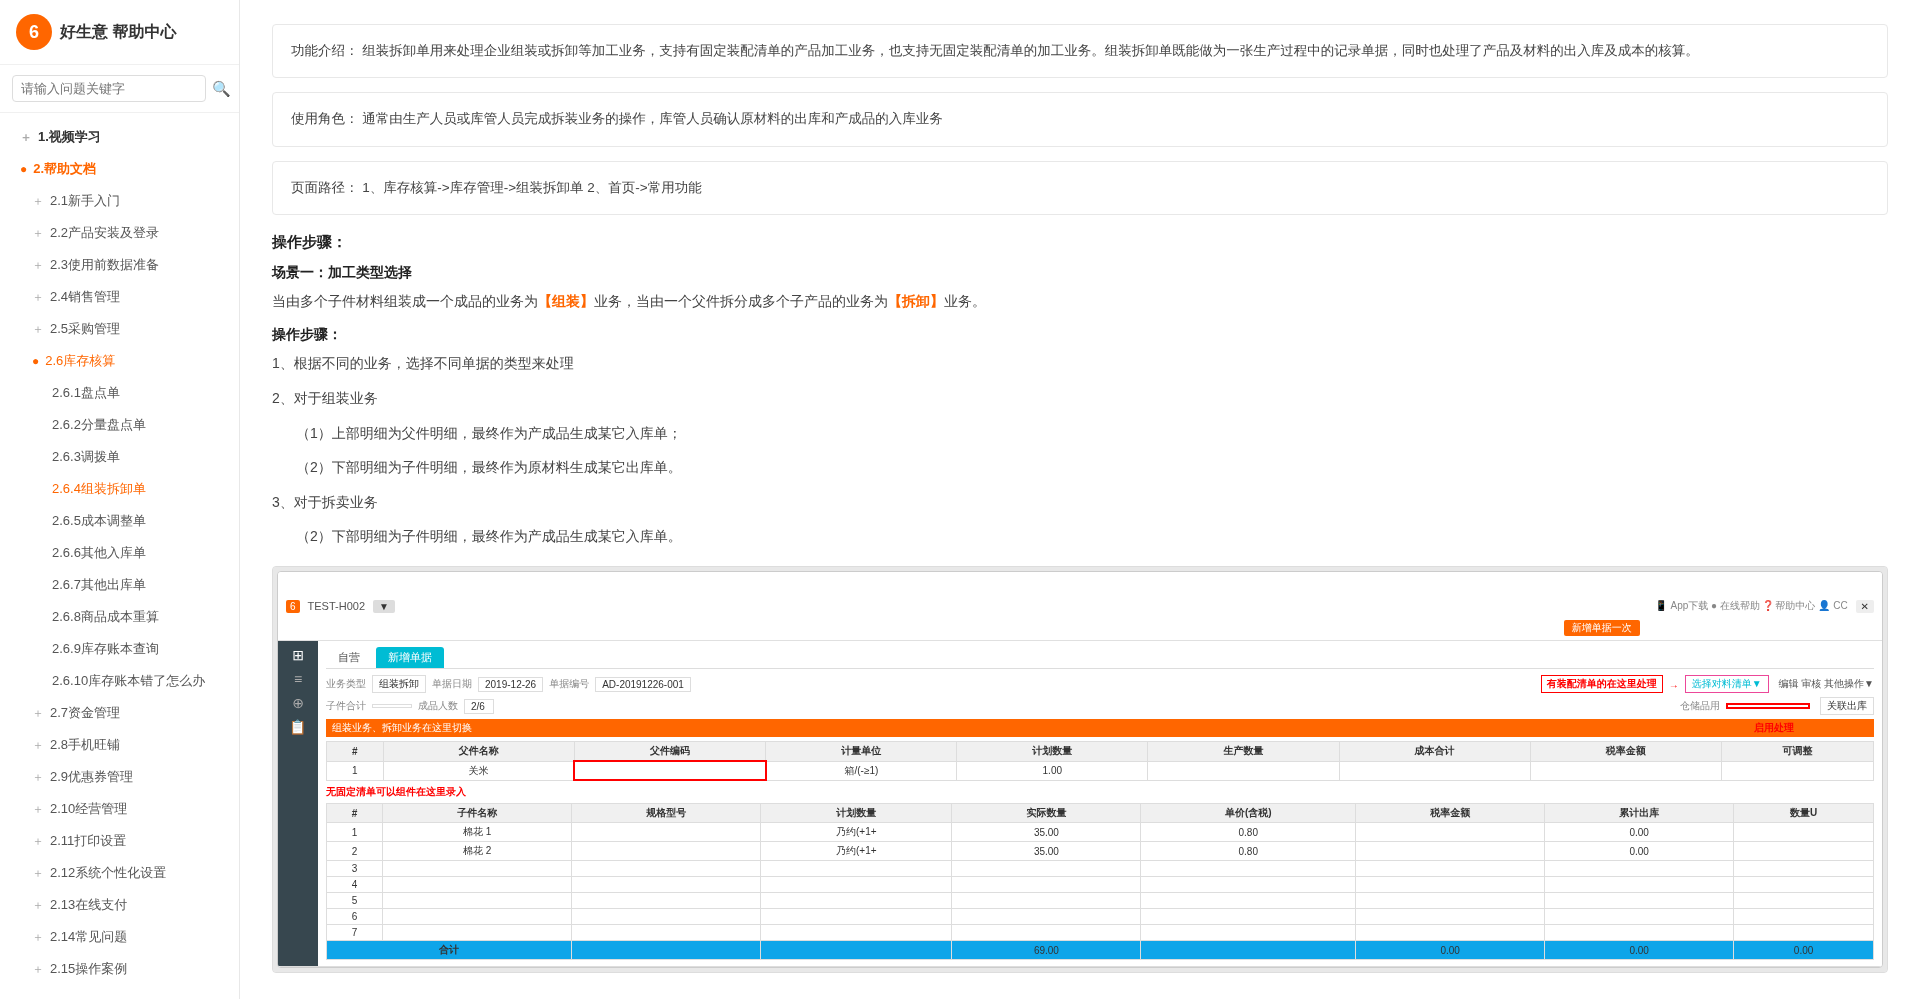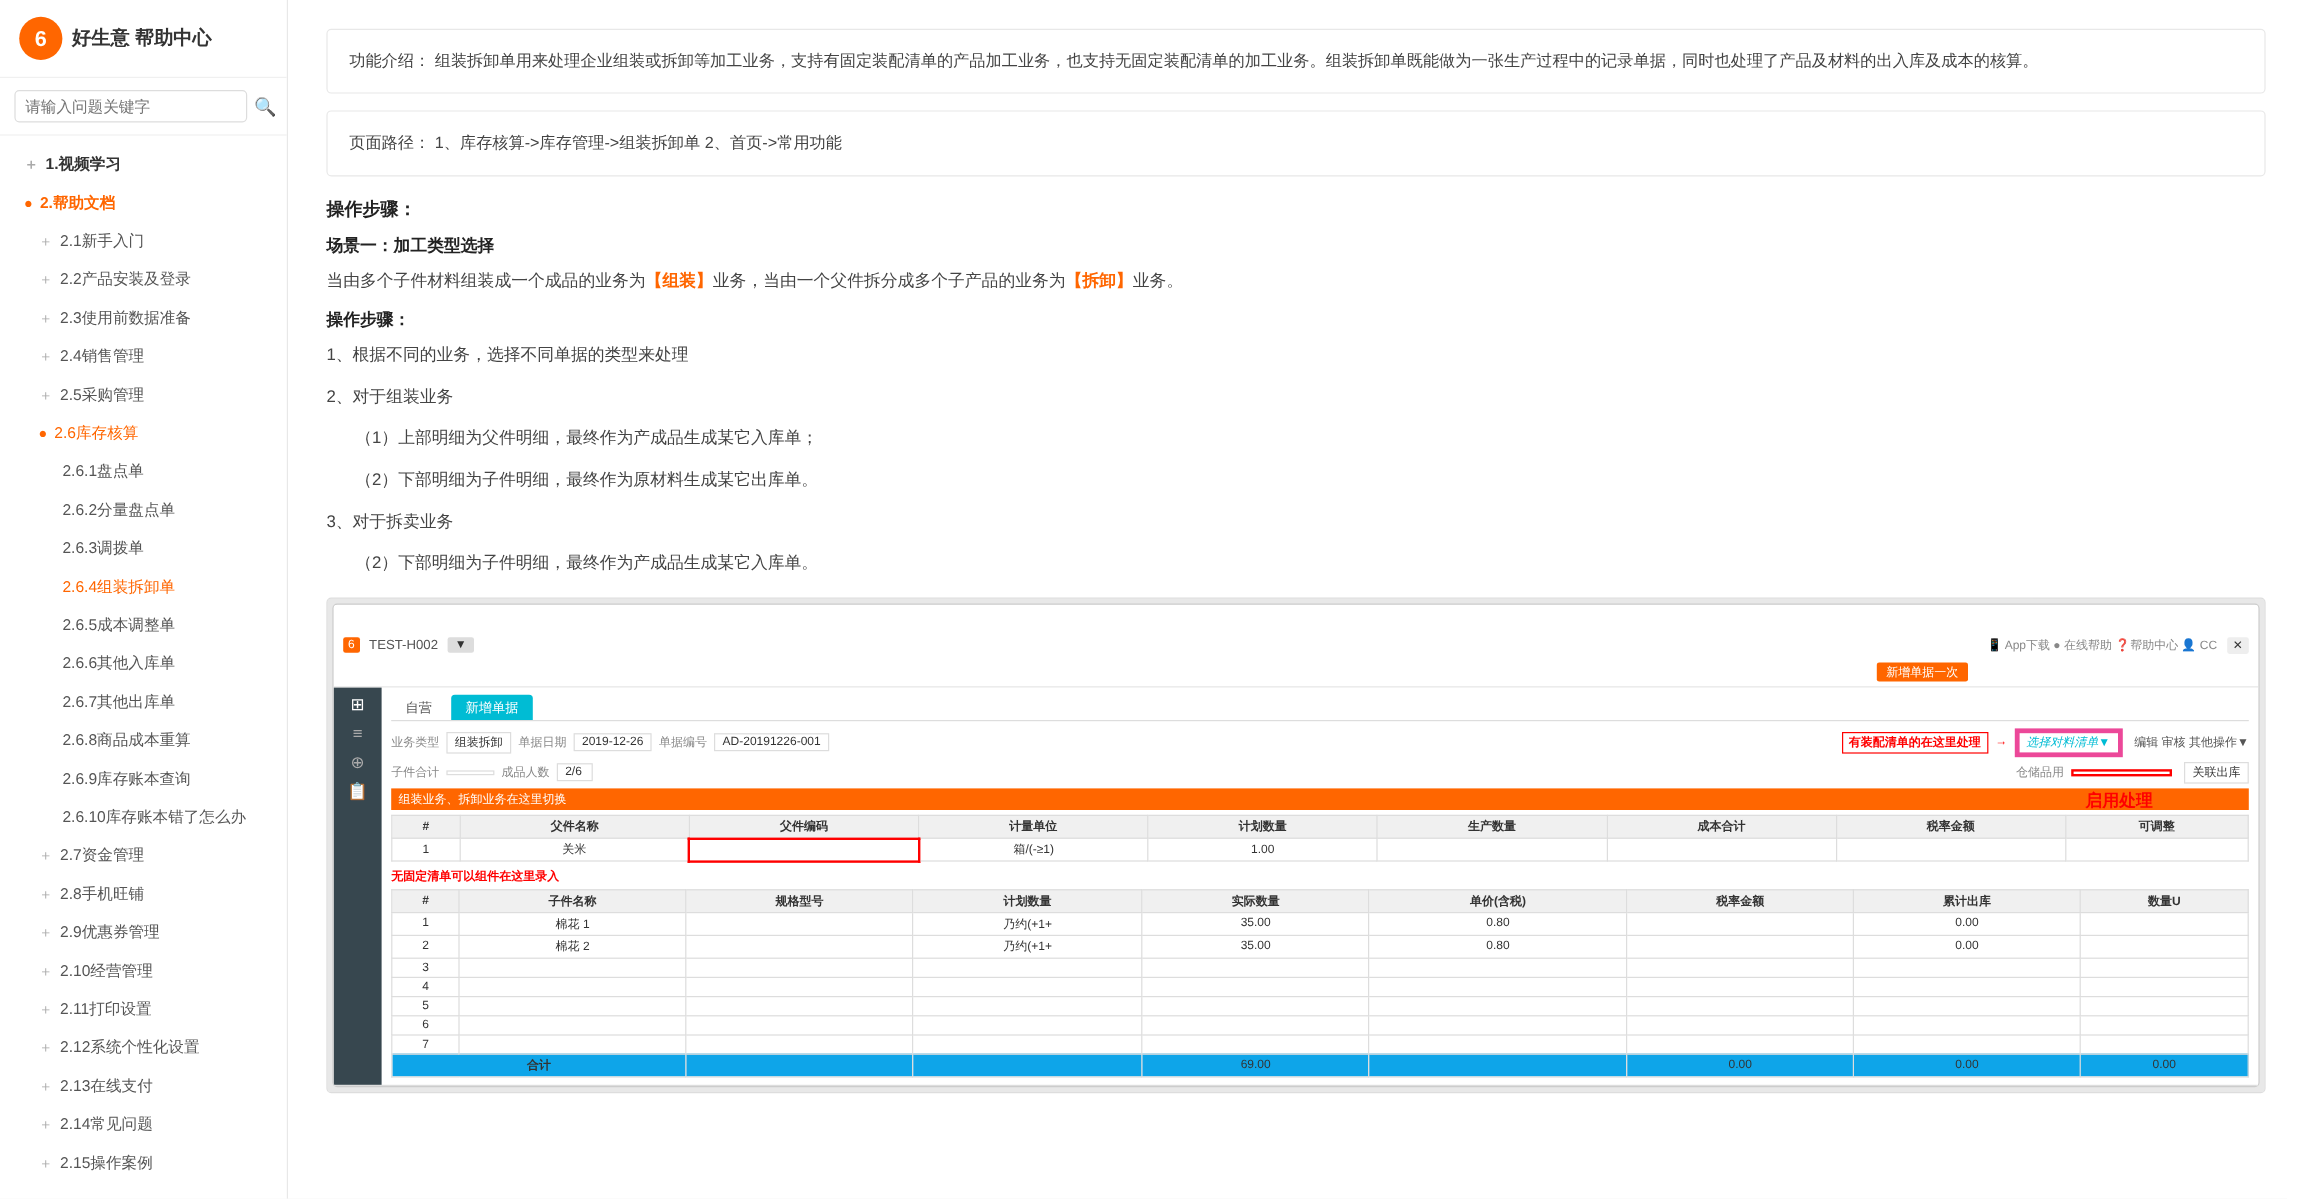--- a/index.html
+++ b/index.html
@@ -311,20 +311,24 @@
 
 <div id="main">
 
   <div class="content-area">
 
     <div class="info-block">
       <span class="bold">功能介绍：</span>
       <span>组装拆卸单用来处理企业组装或拆卸等加工业务，支持有固定装配清单的产品加工业务，也支持无固定装配清单的加工业务。组装拆卸单既能做为一张生产过程中的记录单据，同时也处理了产品及材料的出入库及成本的核算。</span>
     </div>
 
+    <div class="info-block">
+      <span class="bold">使用角色：</span>
+      <span>通常由生产人员或库管人员完成拆装业务的操作，库管人员确认原材料的出库和产成品的入库业务</span>
+    </div>
 
     <div class="info-block">
       <span class="bold">页面路径：</span>
       <span>1、库存核算-&gt;库存管理-&gt;组装拆卸单 2、首页-&gt;常用功能</span>
     </div>
 
     <div class="section-title">操作步骤：</div>
 
     <div class="step-title">场景一：加工类型选择</div>
 
@@ -375,39 +379,39 @@
                   <span style="font-size:10px;color:#888;">业务类型</span>
                   <span style="border:1px solid #ddd;padding:1px 6px;font-size:10px;background:#fff;">组装拆卸</span>
                   <span style="font-size:10px;color:#888;">单据日期</span>
                   <span style="border:1px solid #ddd;padding:1px 6px;font-size:10px;background:#fff;">2019-12-26</span>
                   <span style="font-size:10px;color:#888;">单据编号</span>
                   <span style="border:1px solid #ddd;padding:1px 6px;font-size:10px;background:#fff;">AD-20191226-001</span>
                   <span style="flex:1;"></span>
 
                   <span style="color:red;font-size:10px;font-weight:bold;border:1px solid red;padding:1px 5px;">有装配清单的在这里处理</span>
                   <span style="color:red;font-size:10px;">→</span>
-                  <span style="border:4px solid #ec4899;padding:1px 6px;font-size:10px;color:#00bcd4;font-style:italic;">选择对料清单▼</span>
+                  <span style="border:1px solid #ec4899;padding:1px 6px;font-size:10px;color:#00bcd4;">选择对料清单▼</span>
                   <span style="font-size:10px;color:#555;margin-left:4px;">编辑 审核 其他操作▼</span>
                 </div>
 
                 <div class="mock-form-row" style="margin-bottom:4px;">
                   <span style="font-size:10px;color:#888;">子件合计</span>
                   <span style="border:1px solid #ddd;padding:1px 6px;font-size:10px;background:#fff;width:40px;"></span>
                   <span style="font-size:10px;color:#888;">成品人数</span>
                   <span style="border:1px solid #ddd;padding:1px 6px;font-size:10px;background:#fff;width:30px;">2/6</span>
                   <span style="flex:1;"></span>
                   <span style="font-size:10px;color:#888;">仓储品用</span>
                   <span style="border:2px solid red;padding:1px 40px;font-size:10px;background:#fff;"></span>
                   <span style="border:1px solid #ddd;padding:1px 6px;font-size:10px;margin-left:4px;cursor:pointer;">关联出库</span>
                 </div>
 
                 <div style="background:#f60;color:#fff;font-size:10px;padding:2px 6px;margin-bottom:3px;position:relative;">
                   <span>组装业务、拆卸业务在这里切换</span>
                   
-                  <span style="position:absolute;right:80px;color:red;font-size:14px;font-weight:bold;">启用处理</span>
+                  <span style="position:absolute;right:80px;color:red;font-size:10px;font-weight:bold;">启用处理</span>
                 </div>
 
                 <table class="mock-table" style="margin-bottom:4px;">
                   <thead>
                     <tr>
                       <th>#</th>
                       <th>父件名称</th>
                       <th>父件编码</th>
                       <th>计量单位</th>
                       <th>计划数量</th>

